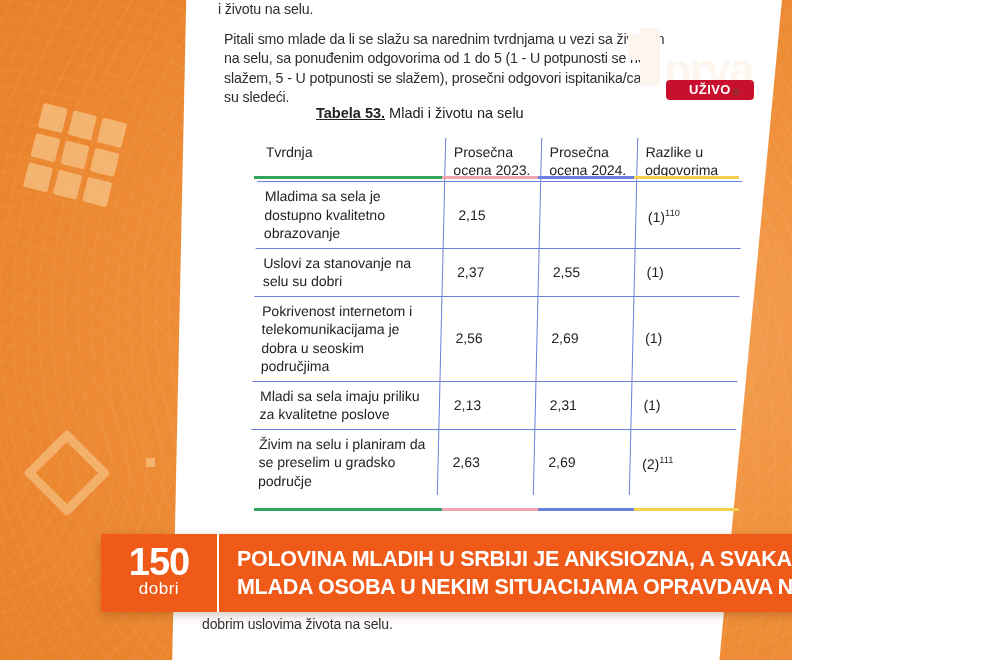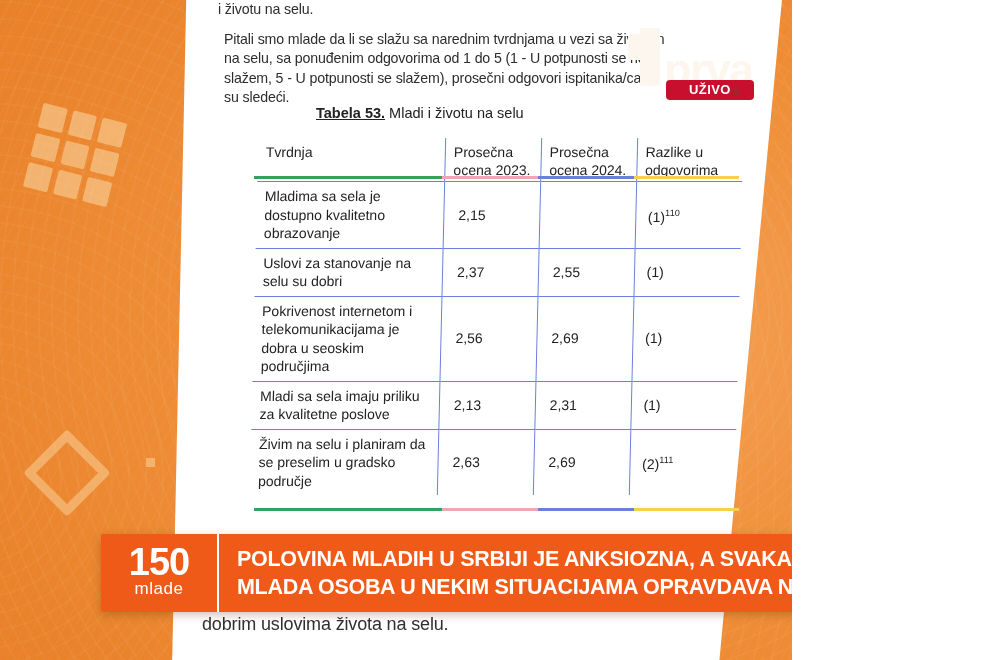--- a/index.html
+++ b/index.html
@@ -103,21 +103,21 @@
   .doc-para {
     position: absolute;
     font-size: 14.2px;
     line-height: 19.4px;
     letter-spacing: -0.15px;
     color: #2d2d2d;
     white-space: pre-line;
   }
   #para-top { left: 22px; top: 0px; width: 520px; }
   #para-body { left: 28px; top: 30px; width: 530px; }
-  #para-bottom { left: 6px; top: 615px; width: 520px; font-size: 18px; color:#30302f; }
+  #para-bottom { left: 6px; top: 615px; width: 520px; font-size: 14px; color:#30302f; }
 
   .table-caption {
     position: absolute;
     left: 120px; top: 105px;
     font-size: 14.5px;
     color: #222;
   }
   .table-caption b { font-weight: 700; text-decoration: underline; }
 
   
@@ -375,21 +375,21 @@
     </div>
     <div class="prva-word">prva</div>
     <div class="uzivo">UŽIVO</div>
     <div class="uzivo-dot"></div>
   </div>
 
   <div class="chyron">
     <div class="chyron-logo">
       <div class="logo150">
         <span class="big">150</span>
-        <span class="small">mlade</span>
+        <span class="small">dobri</span>
       </div>
     </div>
     <div class="chyron-sep"></div>
     <div class="chyron-text">
       <div>POLOVINA MLADIH U SRBIJI JE ANKSIOZNA, A SVAKA DRUGA</div>
       <div>MLADA OSOBA U NEKIM SITUACIJAMA OPRAVDAVA NASILJE!</div>
     </div>
   </div>
 
 </div>

